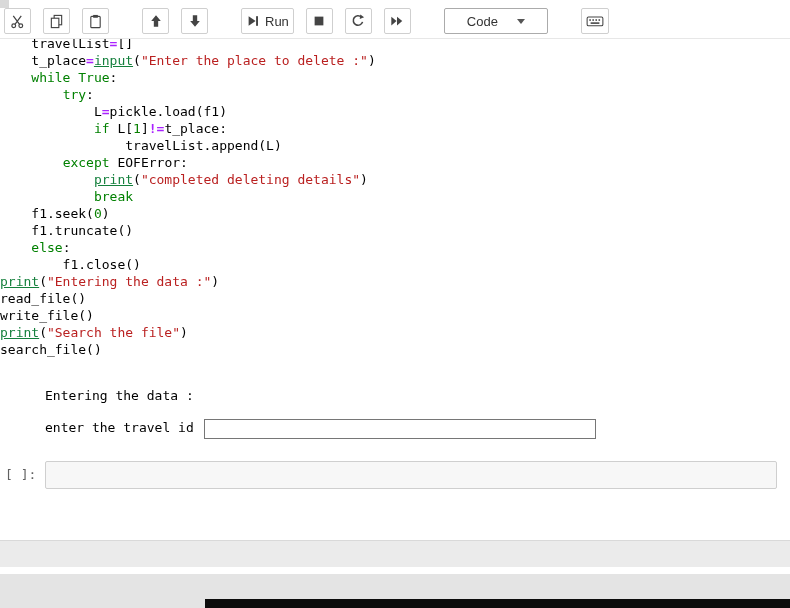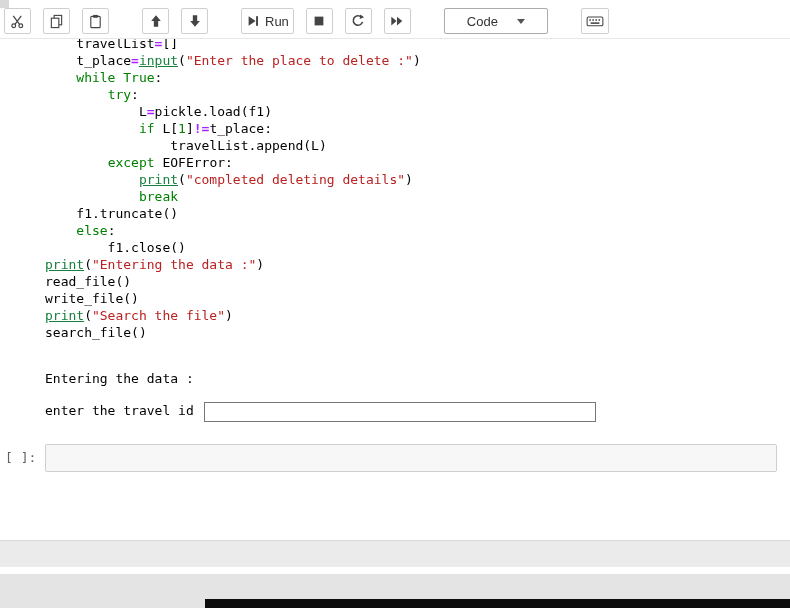--- a/index.html
+++ b/index.html
@@ -57,21 +57,20 @@
   }
 
   
   .nb {
     position:absolute; top:39px; left:0; right:0; height:497px;
     overflow:hidden;
     background:#fff;
   }
   .code {
     margin:-4px 0 0 0;
-    padding-left:45px;
     font-family:"DejaVu Sans Mono","Liberation Mono",monospace;
     font-size:13px; line-height:17px;
     color:#000;
   }
   .code .ln { white-space:pre; height:17px; }
   .tk-t { color:#000; }
   .tk-k { color:#008000; font-weight:normal; }
   .tk-b { color:#15803d;text-decoration:underline; }
   .tk-s { color:#BA2121; }
   .tk-n { color:#088000; }
@@ -255,20 +254,21 @@
       <div class="ln"><span class="tk-t">    travelList</span><span class="tk-o">=</span><span class="tk-t">[]</span></div>
       <div class="ln"><span class="tk-t">    t_place</span><span class="tk-o">=</span><span class="tk-b">input</span><span class="tk-t">(</span><span class="tk-s">"Enter the place to delete :"</span><span class="tk-t">)</span></div>
       <div class="ln"><span class="tk-t">    </span><span class="tk-k">while</span><span class="tk-t"> </span><span class="tk-k">True</span><span class="tk-t">:</span></div>
       <div class="ln"><span class="tk-t">        </span><span class="tk-k">try</span><span class="tk-t">:</span></div>
       <div class="ln"><span class="tk-t">            L</span><span class="tk-o">=</span><span class="tk-t">pickle.load(f1)</span></div>
       <div class="ln"><span class="tk-t">            </span><span class="tk-k">if</span><span class="tk-t"> L[</span><span class="tk-n">1</span><span class="tk-t">]</span><span class="tk-o">!=</span><span class="tk-t">t_place:</span></div>
       <div class="ln"><span class="tk-t">                travelList.append(L)</span></div>
       <div class="ln"><span class="tk-t">        </span><span class="tk-k">except</span><span class="tk-t"> EOFError:</span></div>
       <div class="ln"><span class="tk-t">            </span><span class="tk-b">print</span><span class="tk-t">(</span><span class="tk-s">"completed deleting details"</span><span class="tk-t">)</span></div>
       <div class="ln"><span class="tk-t">            </span><span class="tk-k">break</span></div>
+      <div class="ln"><span class="tk-t">    f1.seek(</span><span class="tk-n">0</span><span class="tk-t">)</span></div>
       <div class="ln"><span class="tk-t">    f1.truncate()</span></div>
       <div class="ln"><span class="tk-t">    </span><span class="tk-k">else</span><span class="tk-t">:</span></div>
       <div class="ln"><span class="tk-t">        f1.close()</span></div>
       <div class="ln"><span class="tk-b">print</span><span class="tk-t">(</span><span class="tk-s">"Entering the data :"</span><span class="tk-t">)</span></div>
       <div class="ln"><span class="tk-t">read_file()</span></div>
       <div class="ln"><span class="tk-t">write_file()</span></div>
       <div class="ln"><span class="tk-b">print</span><span class="tk-t">(</span><span class="tk-s">"Search the file"</span><span class="tk-t">)</span></div>
       <div class="ln"><span class="tk-t">search_file()</span></div>
     </div>
 

